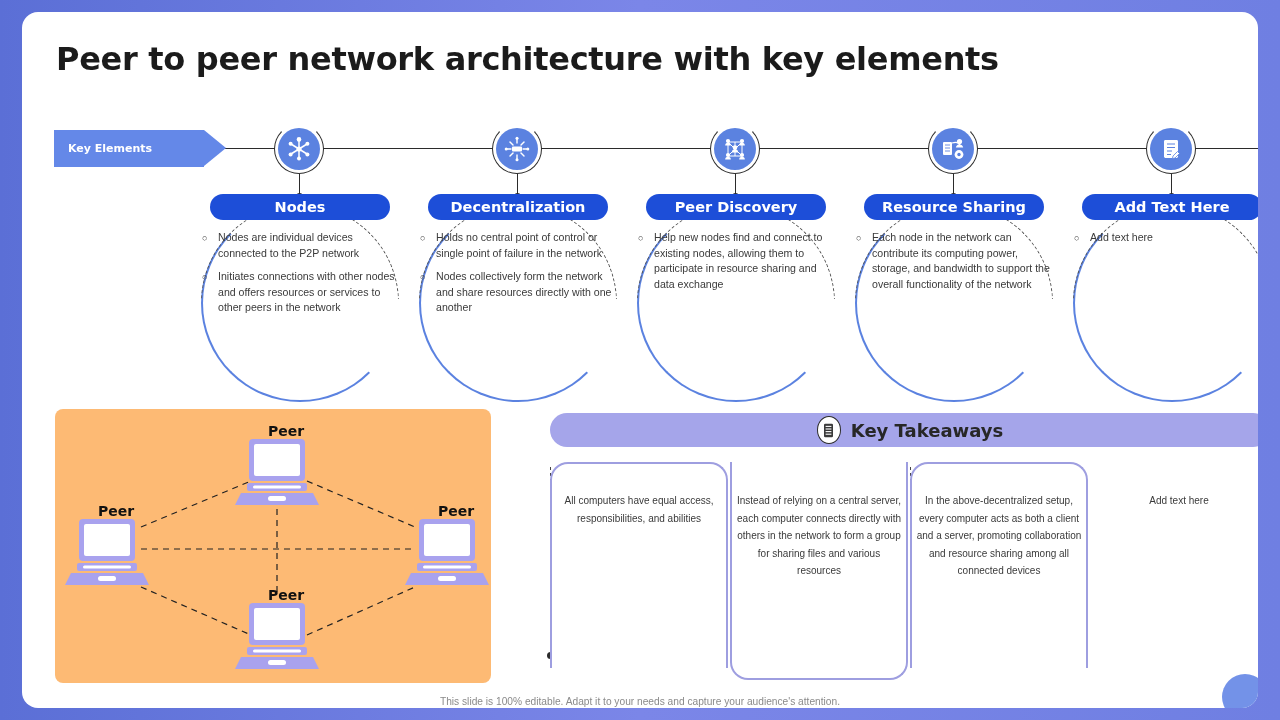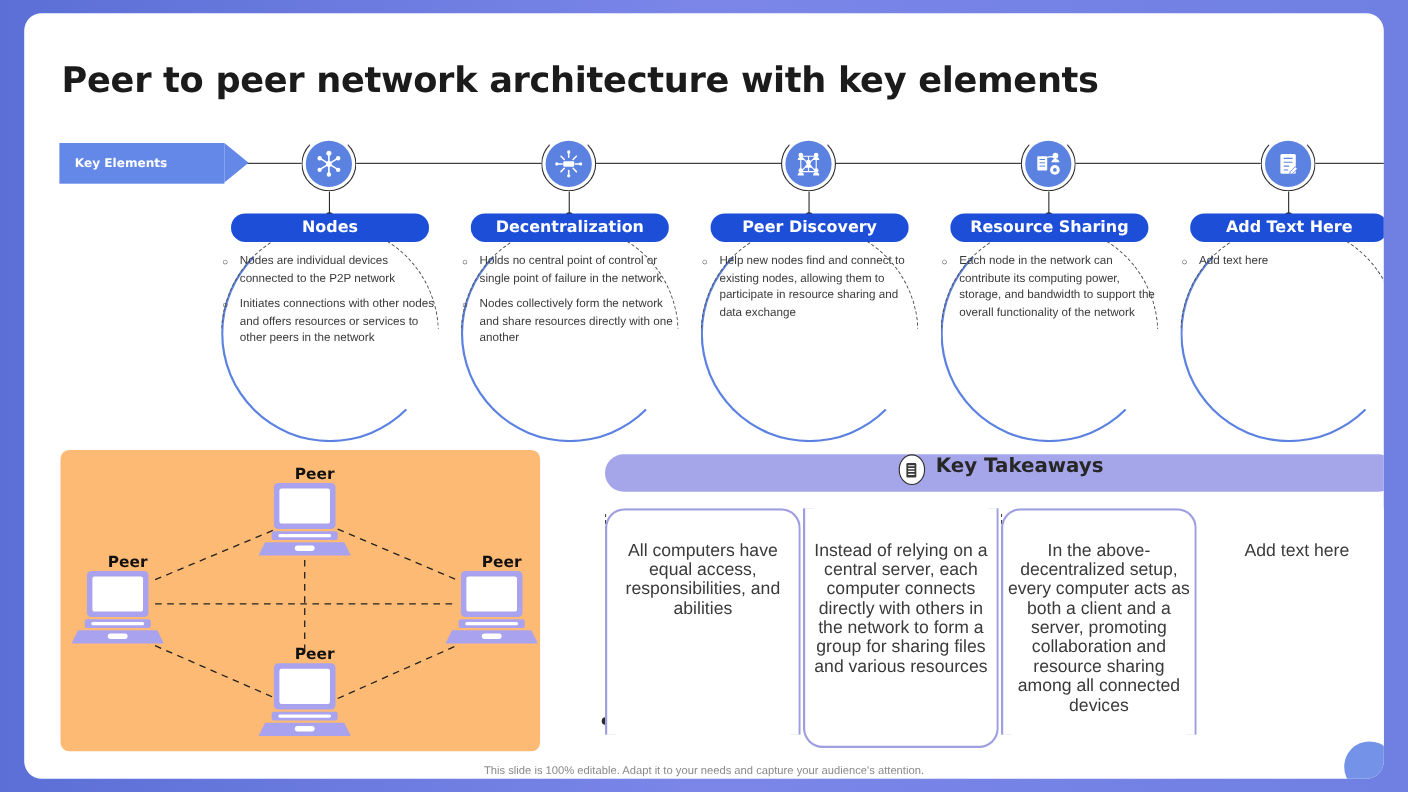--- a/index.html
+++ b/index.html
@@ -27,21 +27,20 @@
     background: #7392e8;
     z-index: 40;
   }
 
   
   .page-title {
     position: absolute; left: 34px; top: 28px;
     font-size: 32px; font-weight: bold; color: #1b1b1b;
     letter-spacing: -0.3px;
     font-family: "DejaVu Sans", sans-serif;
-    margin-top: 14px;
   }
   .page-subtitle {
     position: absolute; left: 32px; top: 88px; width: 1160px;
     font-size: 9.4px; color: #7a7a7a; line-height: 13px;
     font-family: "Liberation Sans", sans-serif;
   }
 
   
   .timeline-line {
     position: absolute; left: 196px; top: 136px; width: 1056px;
@@ -148,21 +147,21 @@
     width: 436px; height: 274px;
     background: #fdba74; border-radius: 8px;
   }
   .p2p-box svg { display:block; }
 
   
   .kt-bar {
     position: absolute; left: 528px; top: 401px;
     width: 720px; height: 34px;
     background: #a5a5ea; border-radius: 17px;
-    display: flex; justify-content: center;
+    display: flex; align-items: center; justify-content: center;
     gap: 10px;
   }
   .kt-bar-title {
     font-size: 18px; font-weight: bold; color: #272727;
     font-family: "DejaVu Sans", sans-serif;
   }
   .kt-icon {
     width: 24px; height: 28px; border-radius: 50%;
     background: #ffffff; border: 1.2px solid #2b2b2b;
     display: flex; align-items: center; justify-content: center;
@@ -191,21 +190,21 @@
   .kt-card.down {
     top: 450px; height: 218px;
     border-radius: 0 0 18px 18px;
     border-top: none;
   }
   .kt-card.ghost {
     border-color: transparent;
   }
   .kt-text {
     position: absolute; top: 452px; width: 178px;
-    text-align: center; font-size: 16px; line-height: 17.6px;
+    text-align: center; font-size: 10px; line-height: 17.6px;
     color: #3a3a3a; padding: 0 6px;
   }
 
   
   .footer-note {
     position: absolute; left: 0; right: 0; top: 684px;
     text-align: center; font-size: 10.2px; color: #8a8a8a;
   }
 </style>
 </head>

